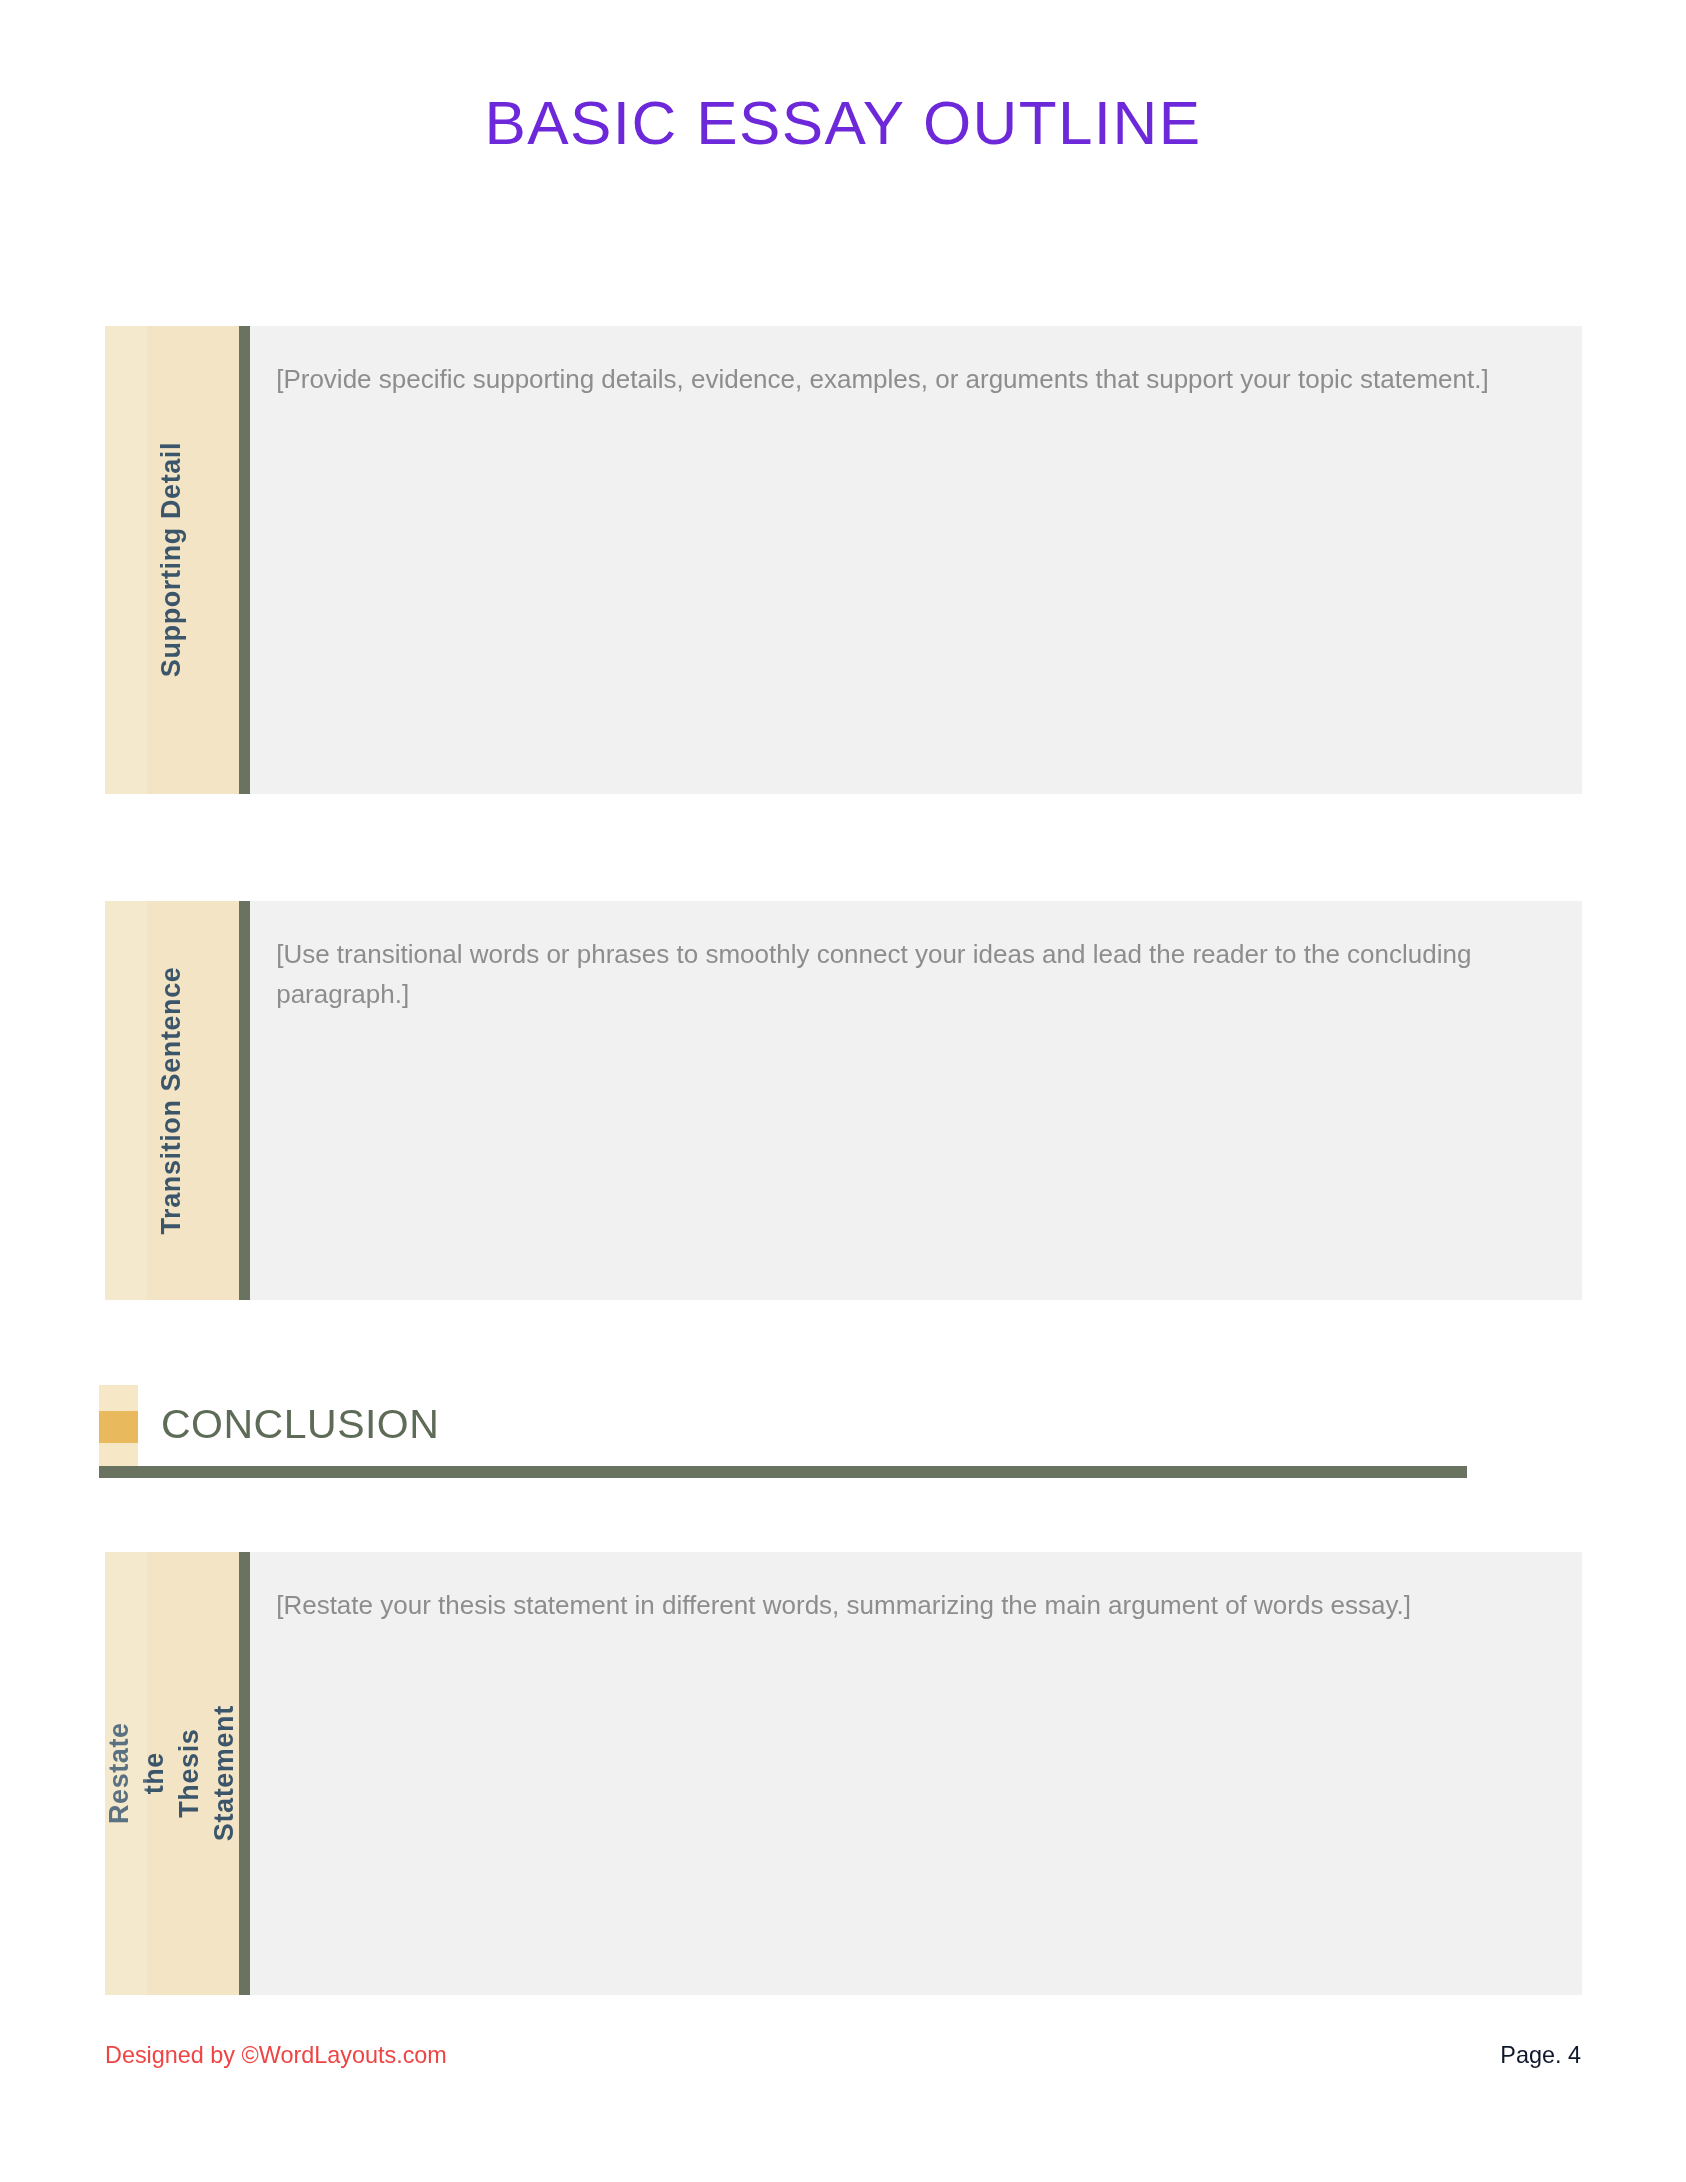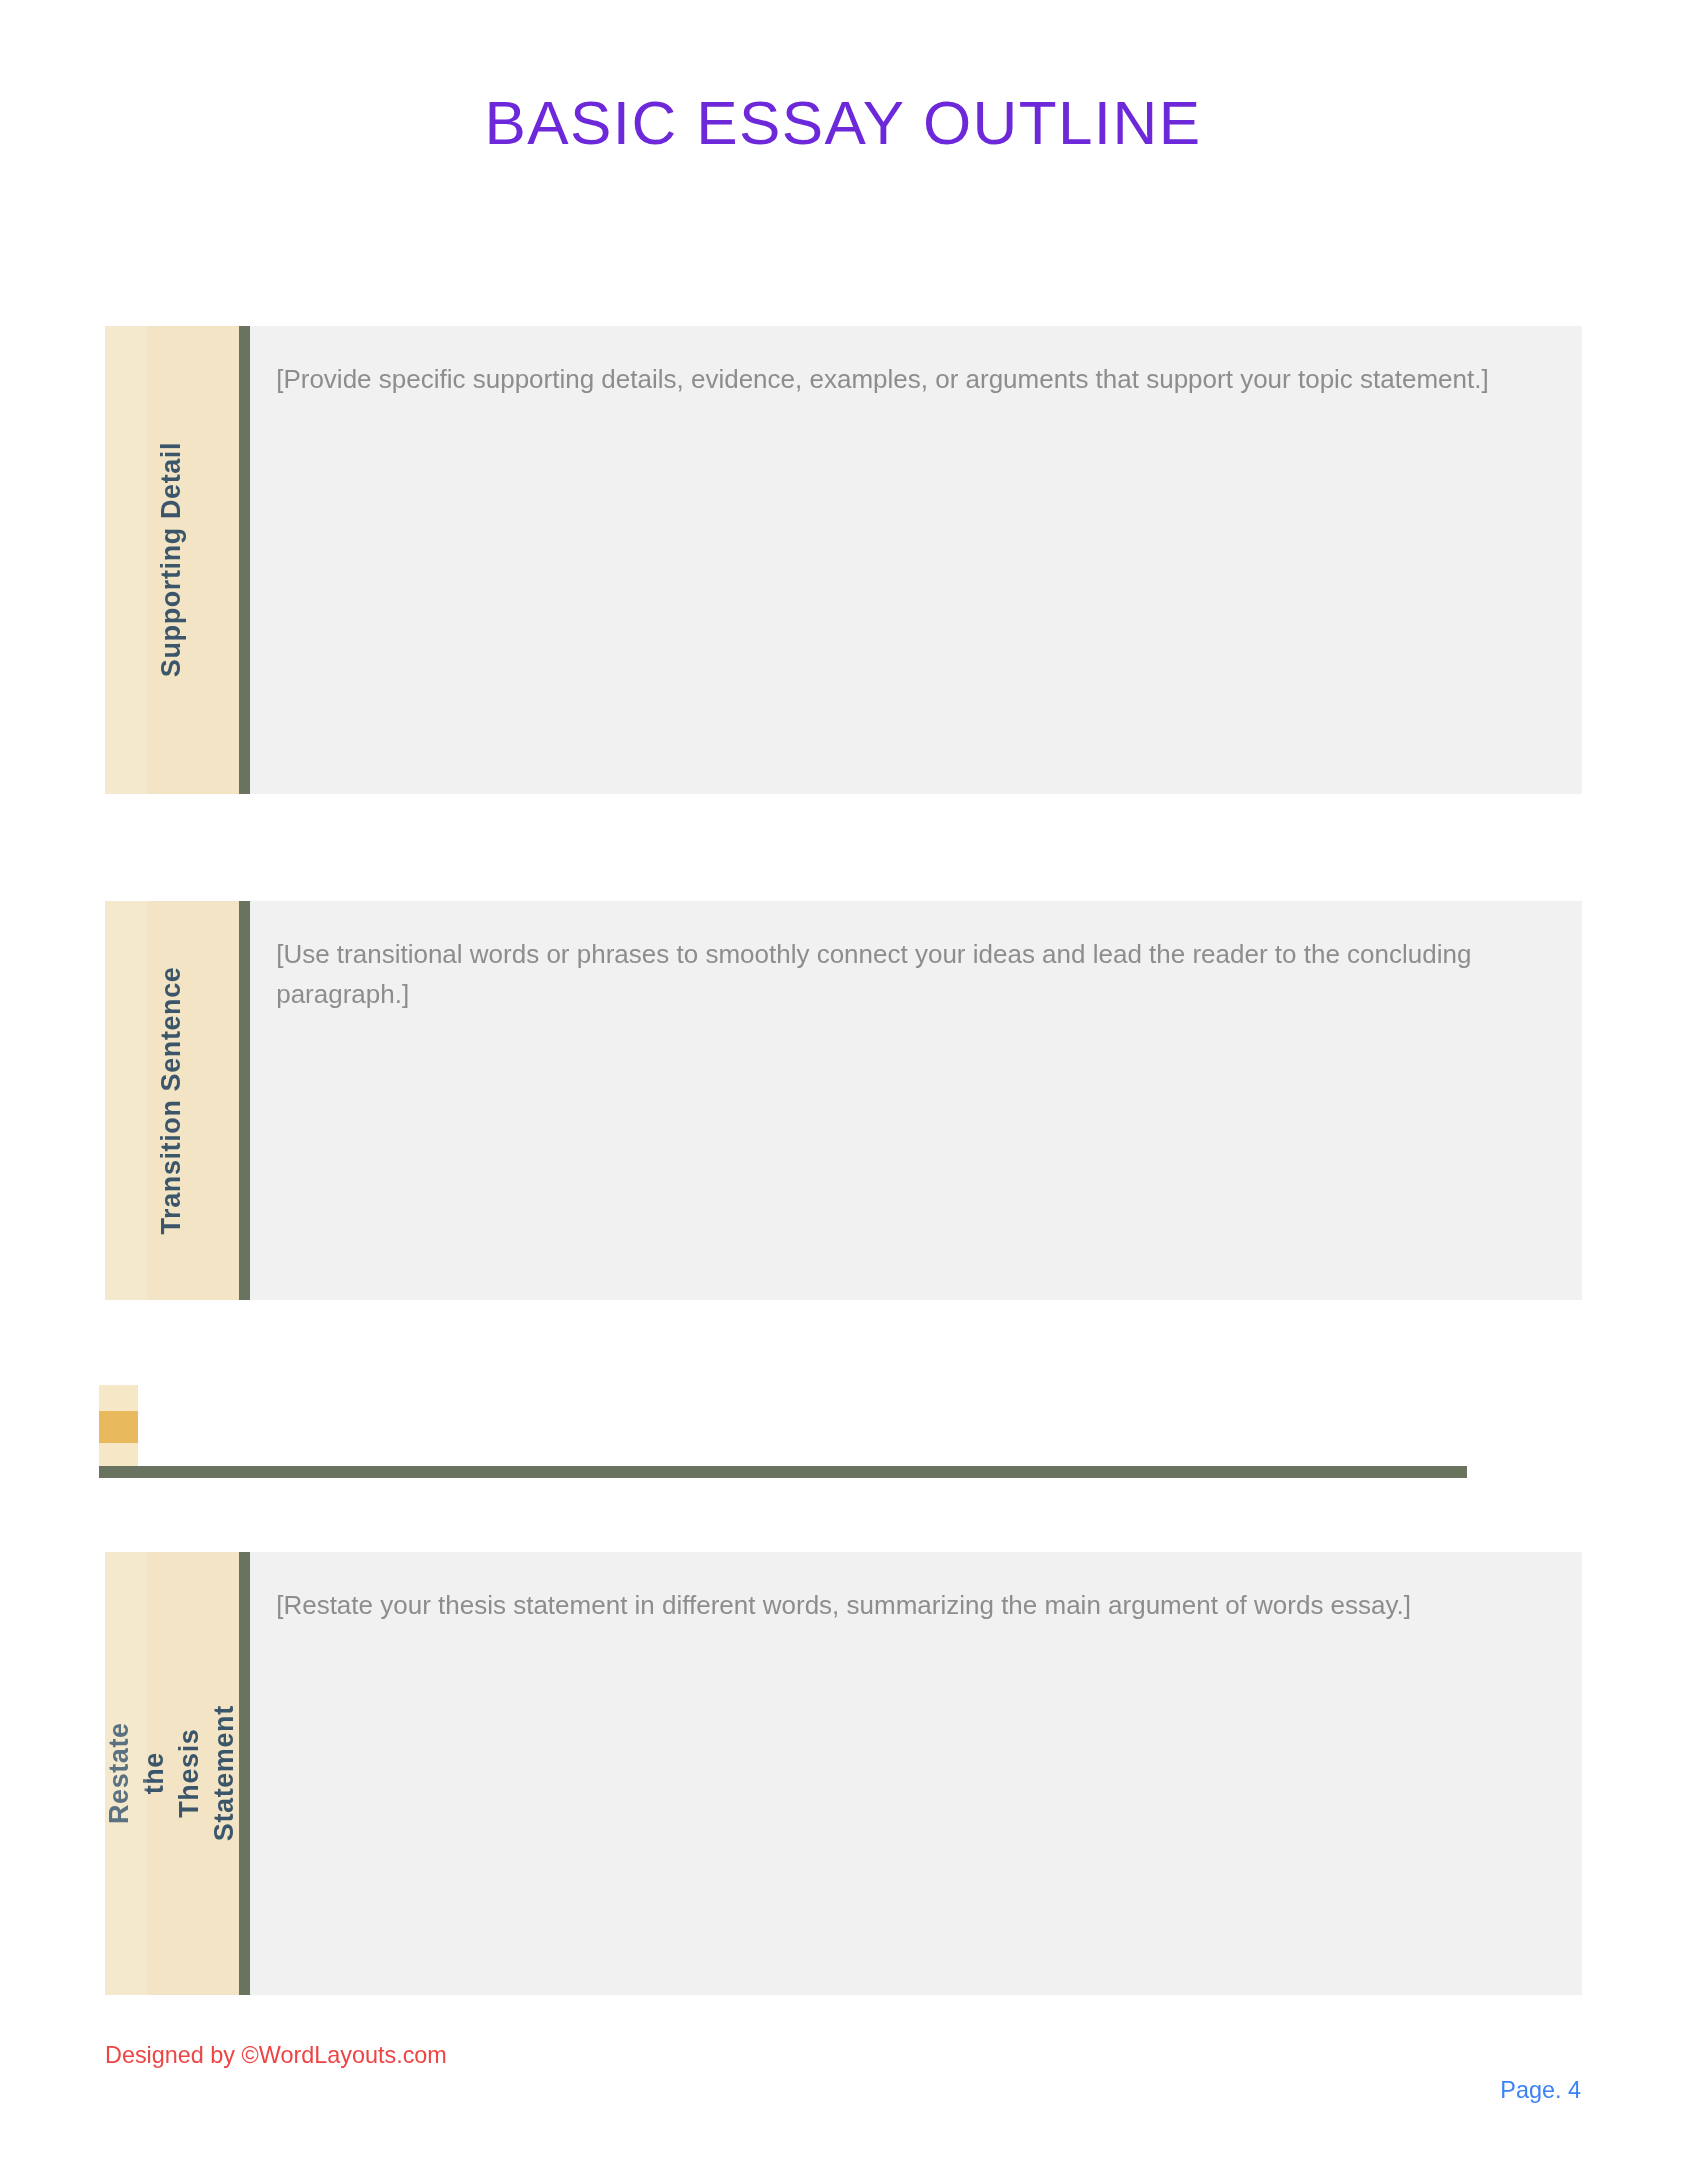--- a/index.html
+++ b/index.html
@@ -149,23 +149,22 @@
     top: 2042px;
     font-size: 23.4px;
     color: #ef4444;
     white-space: nowrap;
   }
   .footer-right {
     position: absolute;
     right: 105px;
     top: 2042px;
     font-size: 23.4px;
-    color: #3b82f6;
-    white-space: nowrap;
-    margin-top: 35px;
+    color: #0f172a;
+    white-space: nowrap;
   }
 </style>
 </head>
 <body>
 
 <div class="page">
 
   <div class="doc-title">BASIC ESSAY OUTLINE</div>
 
   <div class="block" style="top:326px; height:468px;">
@@ -186,20 +185,21 @@
     <div class="block-body">
       <div class="block-text">[Use transitional words or phrases to smoothly connect your ideas and lead the reader to the concluding paragraph.]</div>
     </div>
   </div>
 
   <div class="section" style="top:1385px;">
     <div class="section-head">
       <div class="section-accent">
         <div class="section-accent-core"></div>
       </div>
+      <div class="section-title">CONCLUSION</div>
       <div class="section-rule"></div>
     </div>
   </div>
 
   <div class="block" style="top:1552px; height:443px;">
     <div class="block-label">
       <div class="label-rot two-line">Restate the Thesis Statement</div>
     </div>
     <div class="block-divider"></div>
     <div class="block-body">

